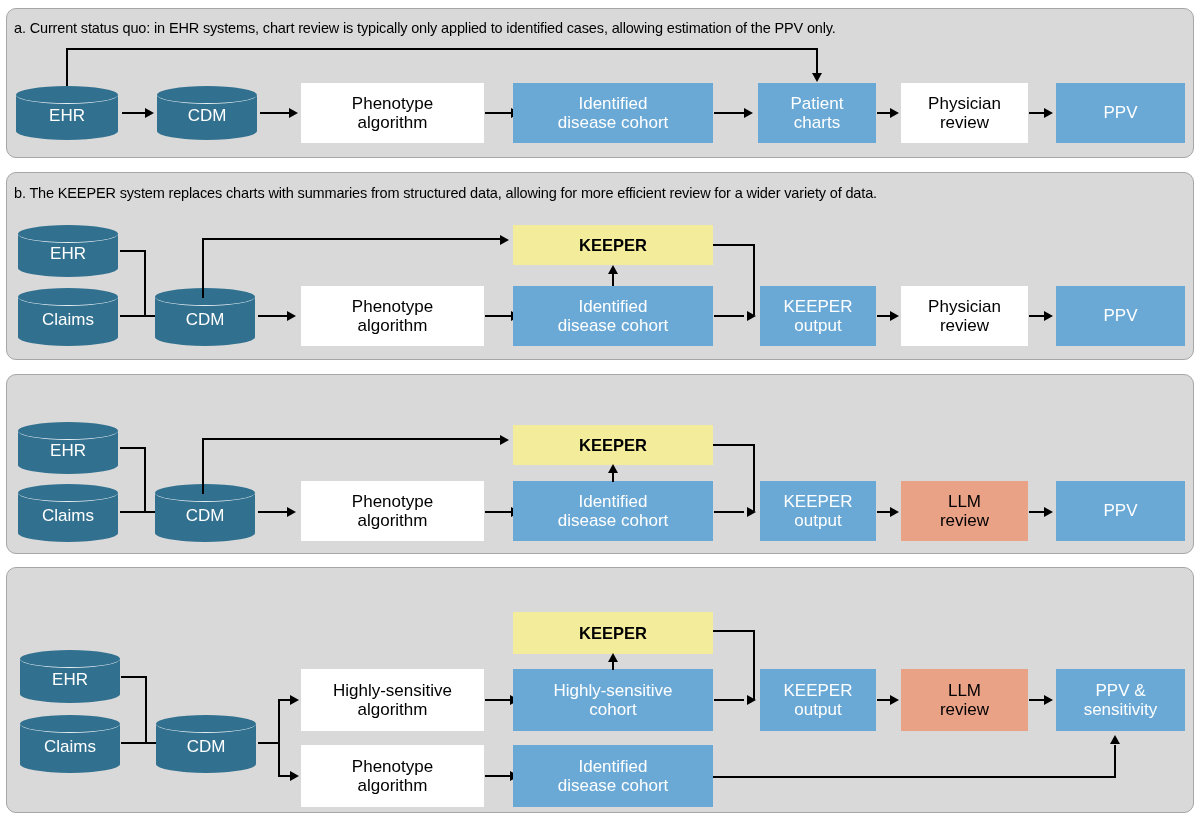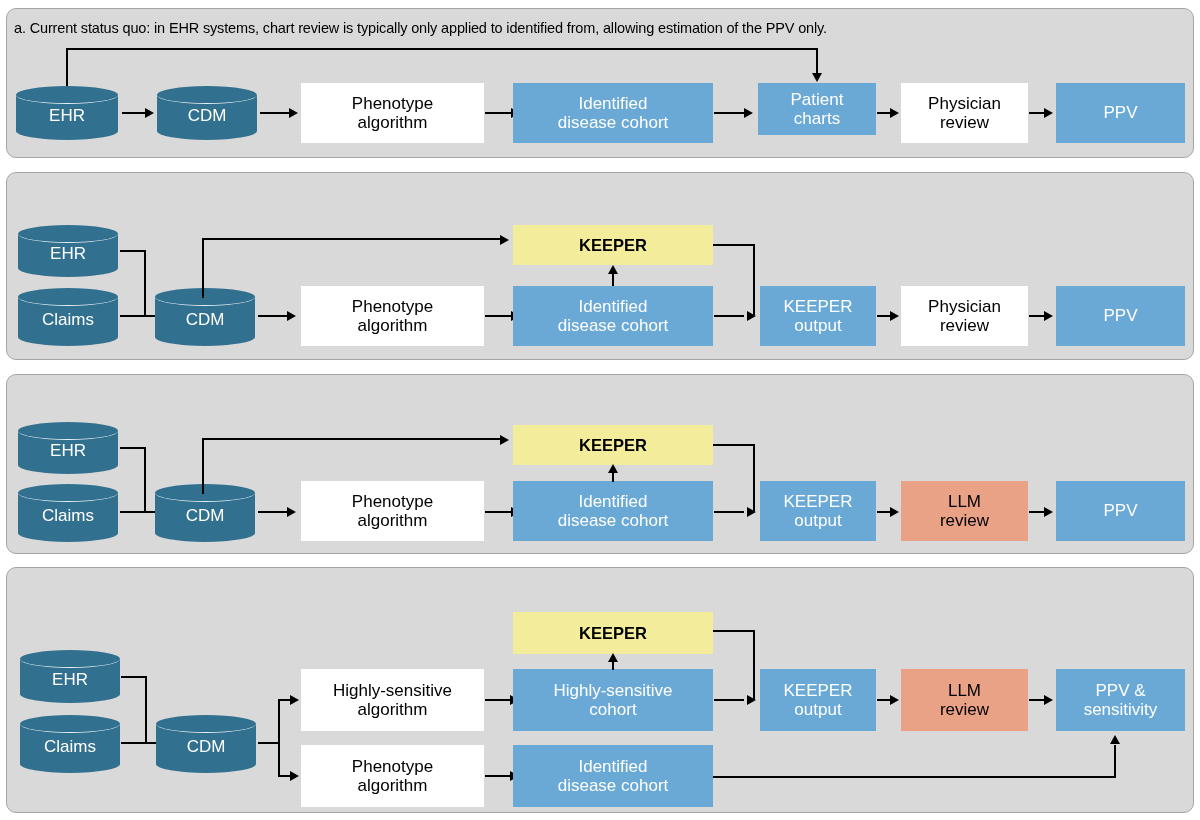--- a/index.html
+++ b/index.html
@@ -106,21 +106,21 @@
     border-right: 5.5px solid transparent;
     border-bottom: 9px solid #000;
   }
 </style>
 </head>
 <body>
 
 <div class="canvas">
 
   <div class="panel" style="left:6px; top:8px; width:1188px; height:150px;"></div>
-  <div class="panel-caption" style="top:20px;">a. Current status quo: in EHR systems, chart review is typically only applied to identified from, allowing estimation of the PPV only.</div>
+  <div class="panel-caption" style="top:20px;">a. Current status quo: in EHR systems, chart review is typically only applied to identified cases, allowing estimation of the PPV only.</div>
 
   <div class="ln" style="left:66px; top:48px; width:2px; height:38px;"></div>
   <div class="ln" style="left:66px; top:48px; width:752px; height:2px;"></div>
   <div class="ln" style="left:816px; top:48px; width:2px; height:26px;"></div>
   <div class="arrow down" style="left:811.5px; top:73px;"></div>
 
   <div class="cyl" style="left:16px; top:86px; width:102px; height:54px;">
     <div class="body"></div>
       <div class="bottom"></div>
       <div class="top"></div>
@@ -145,35 +145,36 @@
 
   <div class="ln" style="left:485px; top:112px; width:27px; height:2px;"></div>
   <div class="arrow right" style="left:511px; top:107.5px;"></div>
 
   <div class="box blue" style="left:513px; top:83px; width:200px; height:60px; white-space:pre-line;">Identified
 disease cohort</div>
 
   <div class="ln" style="left:714px; top:112px; width:30px; height:2px;"></div>
   <div class="arrow right" style="left:744px; top:107.5px;"></div>
 
-  <div class="box blue" style="left:758px; top:83px; width:118px; height:52px; white-space:pre-line;">Patient
+  <div class="box blue" style="left:758px; top:83px; width:118px; height:60px; white-space:pre-line;">Patient
 charts</div>
 
   <div class="ln" style="left:877px; top:112px; width:16px; height:2px;"></div>
   <div class="arrow right" style="left:890px; top:107.5px;"></div>
 
   <div class="box white" style="left:901px; top:83px; width:127px; height:60px; white-space:pre-line;">Physician
 review</div>
 
   <div class="ln" style="left:1029px; top:112px; width:18px; height:2px;"></div>
   <div class="arrow right" style="left:1044px; top:107.5px;"></div>
 
   <div class="box blue" style="left:1056px; top:83px; width:129px; height:60px;">PPV</div>
 
   <div class="panel" style="left:6px; top:172px; width:1188px; height:188px;"></div>
+  <div class="panel-caption" style="top:185px;">b. The KEEPER system replaces charts with summaries from structured data, allowing for more efficient review for a wider variety of data.</div>
 
   <div class="cyl" style="left:18px; top:225px; width:100px; height:52px;">
     <div class="body"></div>
       <div class="bottom"></div>
       <div class="top"></div>
     <div class="label">EHR</div>
   </div>
 
   <div class="cyl" style="left:18px; top:288px; width:100px; height:58px;">
     <div class="body"></div>

